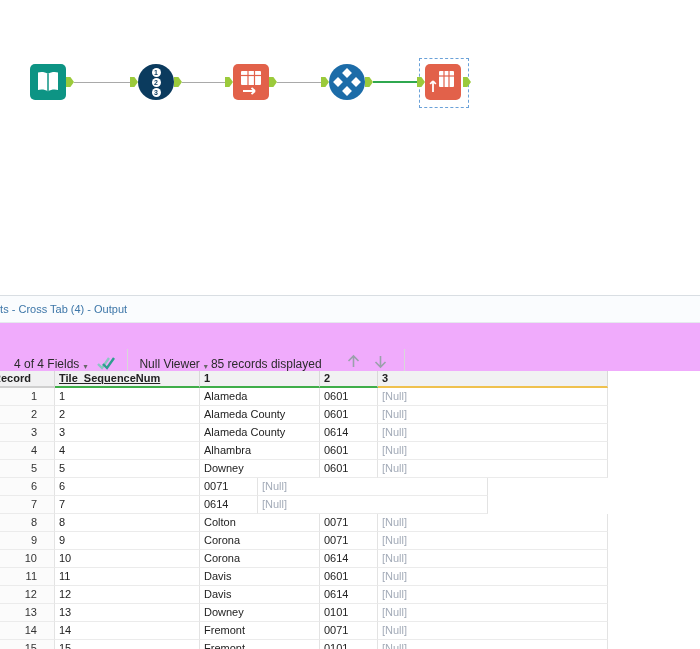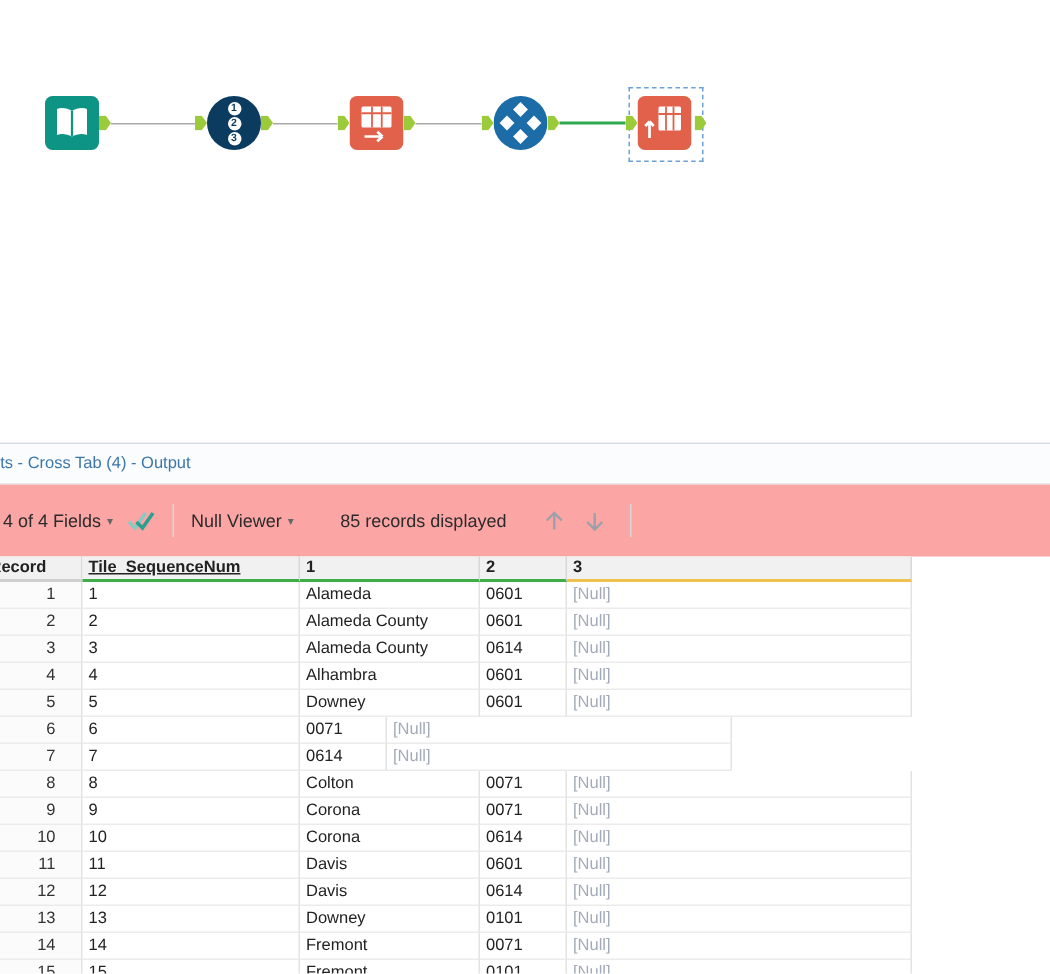--- a/index.html
+++ b/index.html
@@ -21,28 +21,28 @@
                    border:1px dashed #6AA1D8; background:transparent; }
   .rid-badges { position:absolute; inset:0; display:flex; flex-direction:column;
                 align-items:center; justify-content:center; gap:1px; }
   .rid-badge { width:9px; height:9px; border-radius:50%; background:#fff; color:#0B3B5E;
                font-size:7px; line-height:9px; text-align:center; font-weight:bold; }
   
   .results { position:relative; width:700px; height:352px; background:#fff; }
   .results-title { height:27px; background:#fafcfe; border-bottom:1px solid #e6eaee;
                    display:flex; align-items:center; overflow:hidden; }
   .results-title .title-text { font-size:11px; color:#3D76A8; white-space:nowrap; margin-left:-28px; }
-  .toolbar { height:48px; display:flex; align-items:center; padding-left:2px; background:#fca5a5; }
+  .toolbar { height:48px; display:flex; align-items:flex-end; padding-left:14px; background:#f0abfc; }
   .tb-label { font-size:12px; color:#2b2b2b; white-space:nowrap; }
   .caret { font-size:8px; color:#666; margin-left:4px; }
   .tb-sep { width:1px; height:22px; background:#d8d8d8; margin:0 11px; }
   .tb-icon { display:inline-flex; align-items:center; justify-content:center; }
   .dbl-check { margin-left:9px; }
   .arrow-btn { margin-left:8px; cursor:default; }
-  .records { margin-left:31px; }
+  .records { margin-left:3px; }
   
   .grid { margin-left:-11px; width:619px; }
   .grid-header { display:flex; height:17px; }
   .hcell { background:#f1f1f2; border-right:1px solid #d8d8d8; border-bottom:2px solid #cfcfcf;
            font-size:11px; font-weight:bold; line-height:15px; padding-left:4px;
            white-space:nowrap; overflow:hidden; }
   .grow { display:flex; height:18px; background:#fff; }
   .gcell { border-right:1px solid #e3e3e3; border-bottom:1px solid #ebebeb;
            font-size:11px; line-height:17px; padding-left:4px; white-space:nowrap; overflow:hidden; }
   .c0 { width:66px; }

